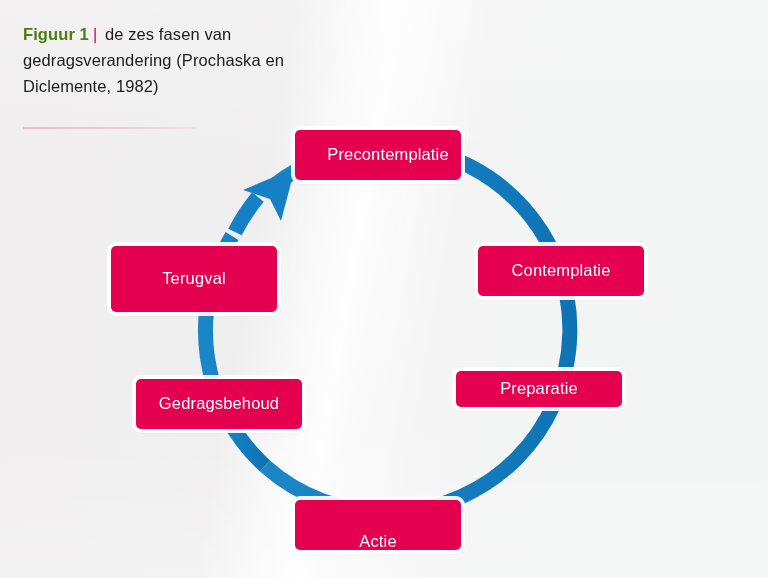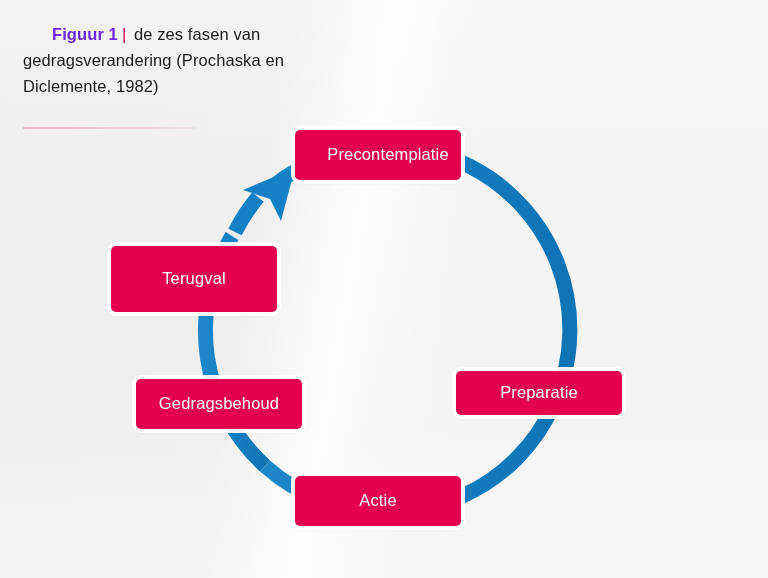--- a/index.html
+++ b/index.html
@@ -63,22 +63,21 @@
   .title-text {
     margin: 0;
     font-size: 16.5px;
     line-height: 26px;
     color: #1c1c1c;
     font-weight: normal;
     letter-spacing: 0.1px;
   }
   .title-strong {
     font-weight: bold;
-    color: #6d28d9;
-    margin-left: 29px;
+    color: #4d7c0f;
   }
   .title-sep {
     color: #e4004f;
     font-weight: normal;
     padding: 0 3px 0 4px;
   }
   .title-rule {
     position: absolute;
     left: 23px;
     top: 127px;
@@ -125,22 +124,22 @@
     user-select: none;
   }
   .stage-label {
     display: block;
     padding-bottom: 1px;
   }
 
   
   .stage-precontemplatie { left: 295px; top: 130px; width: 166px; height: 50px; padding-left: 20px; }
   .stage-contemplatie    { left: 478px; top: 246px; width: 166px; height: 50px; }
-  .stage-preparatie      { left: 456px; top: 371px; width: 166px; height: 44px; }
-  .stage-actie           { left: 295px; top: 476px; width: 166px; height: 50px; }
+  .stage-preparatie      { left: 456px; top: 371px; width: 166px; height: 36px; }
+  .stage-actie           { left: 295px; top: 500px; width: 166px; height: 50px; align-items: flex-end; }
   .stage-gedragsbehoud   { left: 136px; top: 371px; width: 166px; height: 50px; margin-top: 8px; }
   .stage-terugval        { left: 111px; top: 246px; width: 166px; height: 66px; }
 </style>
 </head>
 <body>
 
 <div id="figure-root">
 
   <div class="bg-layer bg-left"></div>
   <div class="bg-layer bg-seam"></div>
@@ -175,20 +174,23 @@
         <path d="M 235 232
                  A 183 183 0 0 1 258 197" fill="none" stroke="#1580c4" stroke-width="15" stroke-linecap="butt"></path>
         <polygon points="243,190 295,168 281,221 270,199" fill="#1580c4"></polygon>
       </g>
     </svg>
 
     <div class="stage stage-precontemplatie">
       <span class="stage-label">Precontemplatie</span>
     </div>
 
+    <div class="stage stage-contemplatie">
+      <span class="stage-label">Contemplatie</span>
+    </div>
 
     <div class="stage stage-preparatie">
       <span class="stage-label">Preparatie</span>
     </div>
 
     <div class="stage stage-actie">
       <span class="stage-label">Actie</span>
     </div>
 
     <div class="stage stage-gedragsbehoud">

